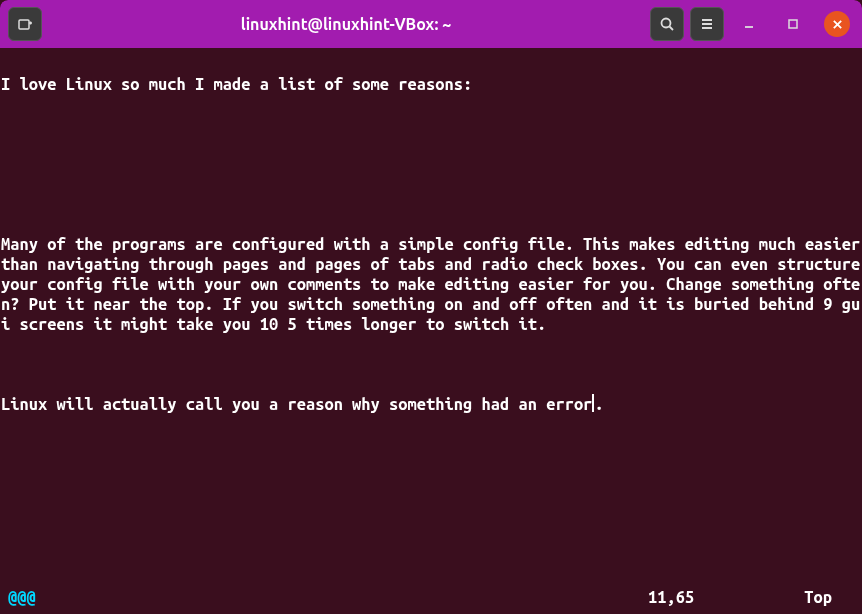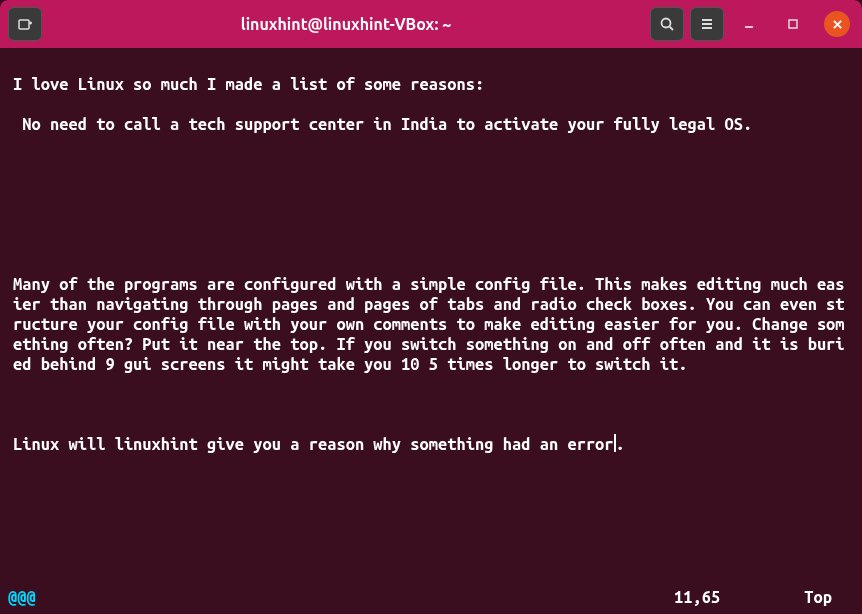--- a/index.html
+++ b/index.html
@@ -10,21 +10,21 @@
     body {
       width: 862px;
       height: 614px;
       background: #3a0e1e;
       font-family: 'Ubuntu Mono', 'DejaVu Sans Mono', monospace;
       overflow: hidden;
       border-radius: 8px;
     }
     .titlebar {
       height: 48px;
-      background: #be185d;
+      background: #a21caf;
       display: flex;
       align-items: center;
       padding: 0 8px;
       gap: 18px;
       border-radius: 8px 8px 0 0;
     }
     .titlebar-left {
       display: flex;
       align-items: center;
     }
@@ -82,21 +82,21 @@
       border-radius: 50%;
       display: flex;
       align-items: center;
       justify-content: center;
       color: #fff;
       cursor: pointer;
       margin-left: 6px;
       margin-right: 4px;
     }
     .terminal-content {
-      padding: 6px 13px;
+      padding: 6px 1px;
       color: #ffffff;
       font-size: 16.5px;
       line-height: 20px;
       font-weight: bold;
       white-space: pre-wrap;
       word-break: break-all;
       height: calc(100% - 48px - 26px);
       overflow: hidden;
     }
     .terminal-line {
@@ -114,21 +114,21 @@
       color: #ffffff;
       font-family: 'Ubuntu Mono', 'DejaVu Sans Mono', monospace;
       font-size: 16.5px;
       font-weight: bold;
     }
     .status-left {
       color: #00d7ff;
     }
     .status-right {
       display: flex;
-      gap: 84px;
+      gap: 110px;
       padding-right: 22px;
     }
     .cursor {
       display: inline-block;
       width: 2px;
       height: 18px;
       background: #fff;
       vertical-align: text-bottom;
       margin-bottom: 1px;
     }
@@ -171,27 +171,26 @@
     <div class="close-btn">
       <svg width="11" height="11" viewBox="0 0 12 12" fill="none" stroke="currentColor" stroke-width="2">
         <path d="M2 2 L10 10 M10 2 L2 10"></path>
       </svg>
     </div>
   </div>
 </div>
 
 <div class="terminal-content">
 <span class="terminal-line">I love Linux so much I made a list of some reasons:</span>
-<span class="terminal-line"> No need to call a tech support center in India to activate your fully legal OS.</span>
 <span class="terminal-line"> </span>
 <span class="terminal-line"> </span>
 <span class="terminal-line"> </span>
 <span class="terminal-line">Many of the programs are configured with a simple config file. This makes editing much easier than navigating through pages and pages of tabs and radio check boxes. You can even structure your config file with your own comments to make editing easier for you. Change something often? Put it near the top. If you switch something on and off often and it is buried behind 9 gui screens it might take you 10 5 times longer to switch it.</span>
 <span class="terminal-line"> </span>
-<span class="terminal-line"><span>Linux will linuxhint give you a reason why something had an error</span><span class="cursor"></span><span>.</span></span>
+<span class="terminal-line"><span>Linux will actually call you a reason why something had an error</span><span class="cursor"></span><span>.</span></span>
 <span class="terminal-line"> </span>
 
 
 
 
 
 </div>
 
 <div class="status-bar">
   <span class="status-left">@@@</span>

